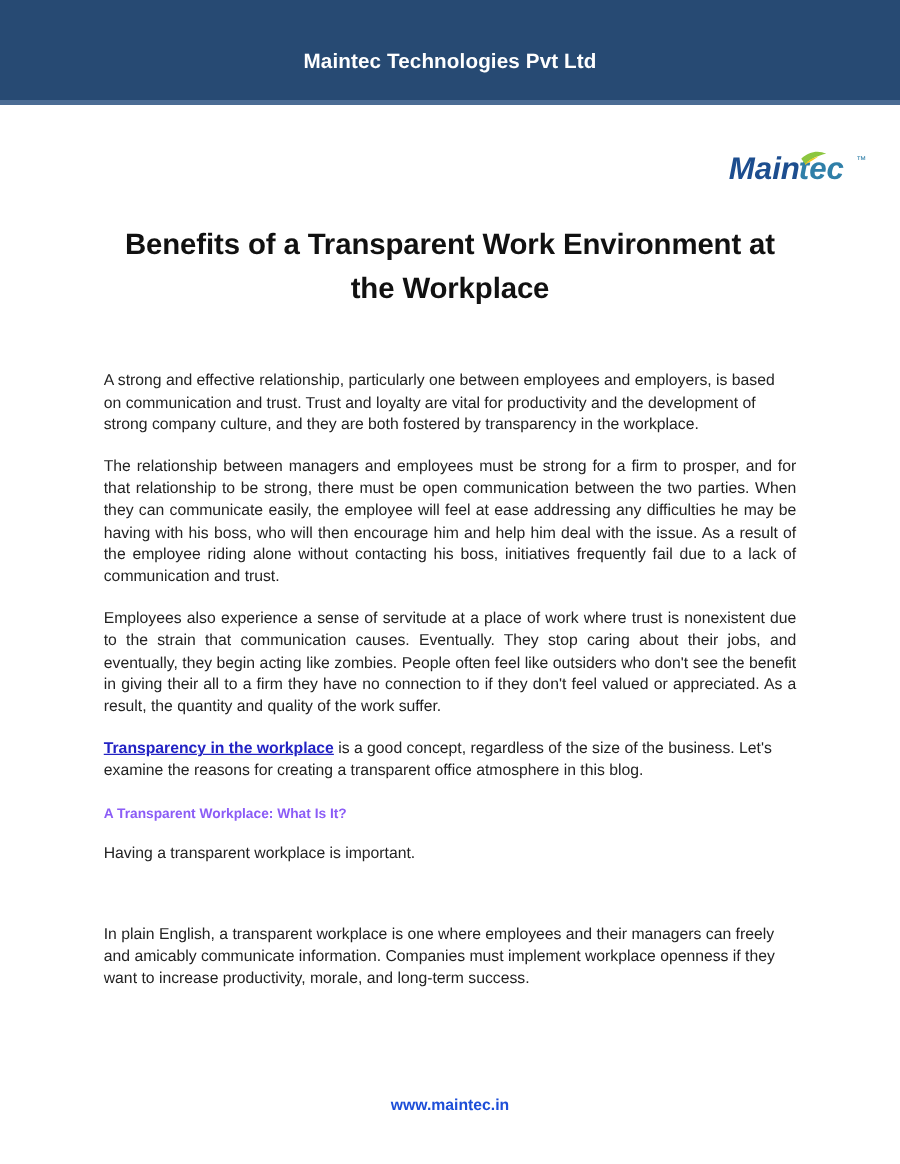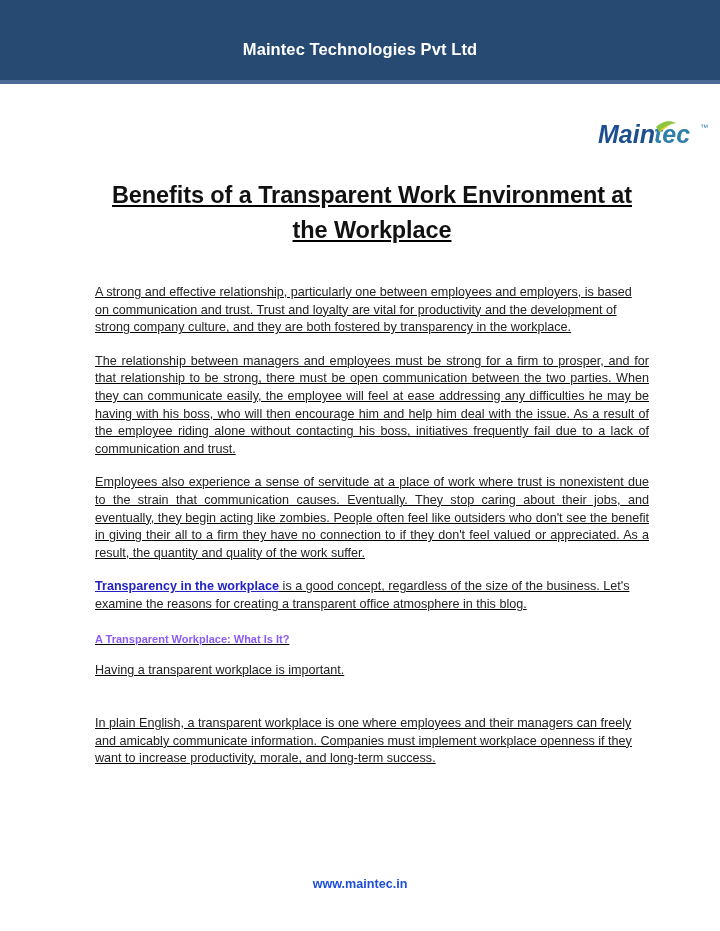--- a/index.html
+++ b/index.html
@@ -55,33 +55,32 @@
     font-size: 13px;
     font-weight: normal;
     line-height: 20px;
     margin-top: 22px;
   }
 
   
   .logo-wrap {
     position: absolute;
     top: 118px;
-    right: 2px;
+    right: 17px;
     width: 120px;
     height: 36px;
   }
   .logo-svg { display: block; }
 
   
   .doc {
     position: absolute;
     top: 178px;
-    left: 95px;
+    left: 83px;
     width: 554px;
-    text-decoration: underline;
   }
 
   .doc-title {
     font-size: 23.5px;
     font-weight: bold;
     color: #111111;
     text-align: center;
     line-height: 35px;
     letter-spacing: -0.1px;
     margin: 0 0 8px 0;
@@ -90,21 +89,21 @@
 
   .para {
     font-size: 12.6px;
     line-height: 17.6px;
     color: #232323;
     margin: 0 0 16px 0;
     text-align: left;
   }
   .para.justify { text-align: justify; }
 
-  .para-spacer-top { margin-top: 36px; }
+  .para-spacer-top { margin-top: 48px; }
 
   .inline-link {
     color: #2323c4;
     font-weight: bold;
     text-decoration: underline;
   }
 
   .sub-head {
     font-size: 11px;
     font-weight: bold;

